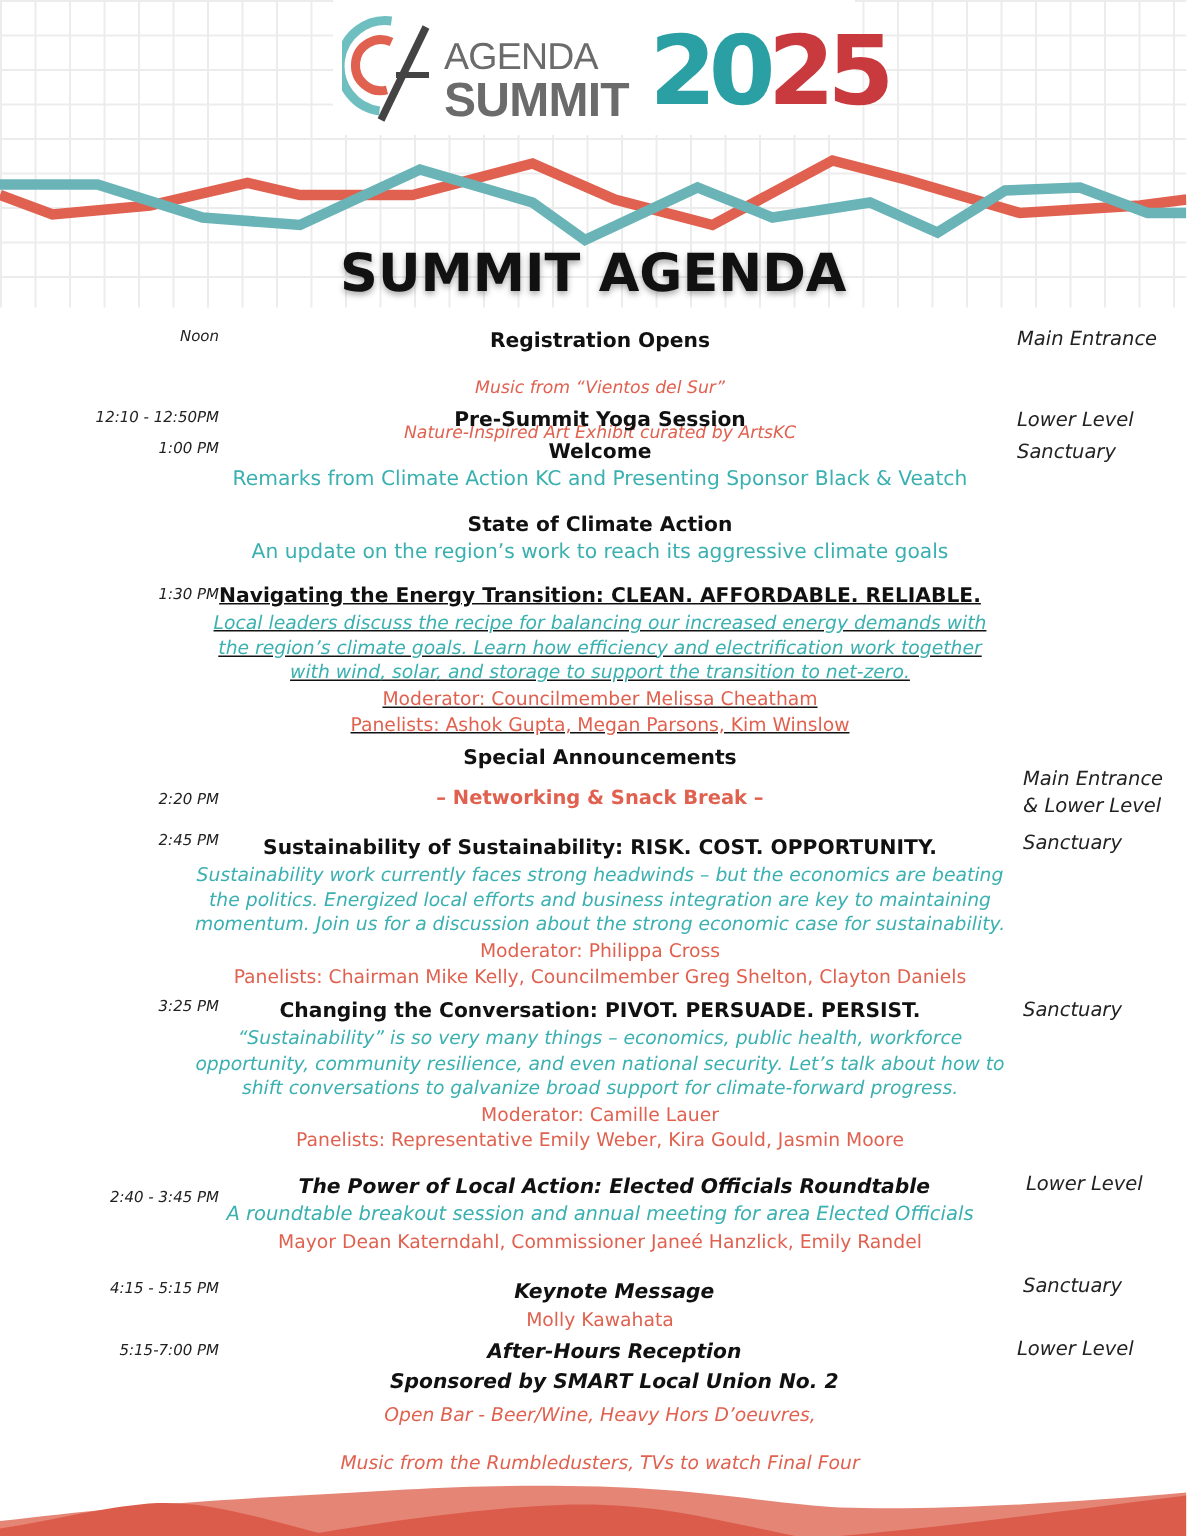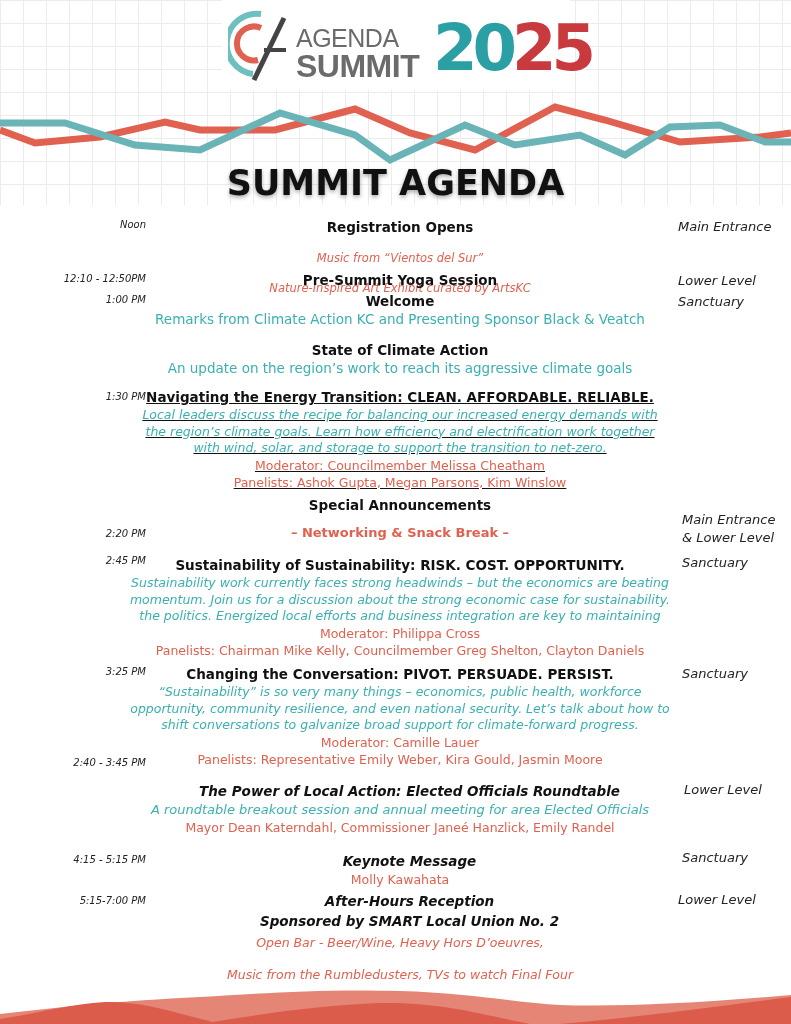--- a/index.html
+++ b/index.html
@@ -131,39 +131,39 @@
   </div>
   <div class="loc" style="top:306px; left:682px; line-height:18px;">
     <div>Main Entrance</div>
     <div>&amp; Lower Level</div>
   </div>
 
   <div class="time" style="top:350px;">2:45 PM</div>
   <div class="center" style="top:350px;">
     <div class="h">Sustainability of Sustainability: RISK. COST. OPPORTUNITY.</div>
     <div class="teal-i">Sustainability work currently faces strong headwinds – but the economics are beating</div>
+    <div class="teal-i">the politics. Energized local efforts and business integration are key to maintaining</div>
     <div class="teal-i">momentum. Join us for a discussion about the strong economic case for sustainability.</div>
-    <div class="teal-i">the politics. Energized local efforts and business integration are key to maintaining</div>
     <div class="red">Moderator: Philippa Cross</div>
     <div class="red">Panelists: Chairman Mike Kelly, Councilmember Greg Shelton, Clayton Daniels</div>
   </div>
   <div class="loc" style="top:350px; left:682px;">Sanctuary</div>
 
   <div class="time" style="top:461px;">3:25 PM</div>
   <div class="center" style="top:459px;">
     <div class="h">Changing the Conversation: PIVOT. PERSUADE. PERSIST.</div>
     <div class="teal-i">“Sustainability” is so very many things – economics, public health, workforce</div>
     <div class="teal-i">opportunity, community resilience, and even national security. Let’s talk about how to</div>
     <div class="teal-i">shift conversations to galvanize broad support for climate-forward progress.</div>
     <div class="red">Moderator: Camille Lauer</div>
     <div class="red">Panelists: Representative Emily Weber, Kira Gould, Jasmin Moore</div>
   </div>
   <div class="loc" style="top:461px; left:682px;">Sanctuary</div>
 
-  <div class="time" style="top:552px;padding-left:14px;">2:40 - 3:45 PM</div>
+  <div class="time" style="top:588px;padding-left:14px;">2:40 - 3:45 PM</div>
   <div class="center" style="top:576px;">
     <div class="h hi">The Power of Local Action: Elected Officials Roundtable</div>
     <div class="teal-i" style="line-height:18px; font-size:13px;">A roundtable breakout session and annual meeting for area Elected Officials</div>
     <div class="red" style="line-height:18px;">Mayor Dean Katerndahl, Commissioner Janeé Hanzlick, Emily Randel</div>
   </div>
   <div class="loc" style="top:577px; left:684px;">Lower Level</div>
 
   <div class="time" style="top:649px;">4:15 - 5:15 PM</div>
   <div class="center" style="top:646px;">
     <div class="h hi">Keynote Message</div>

